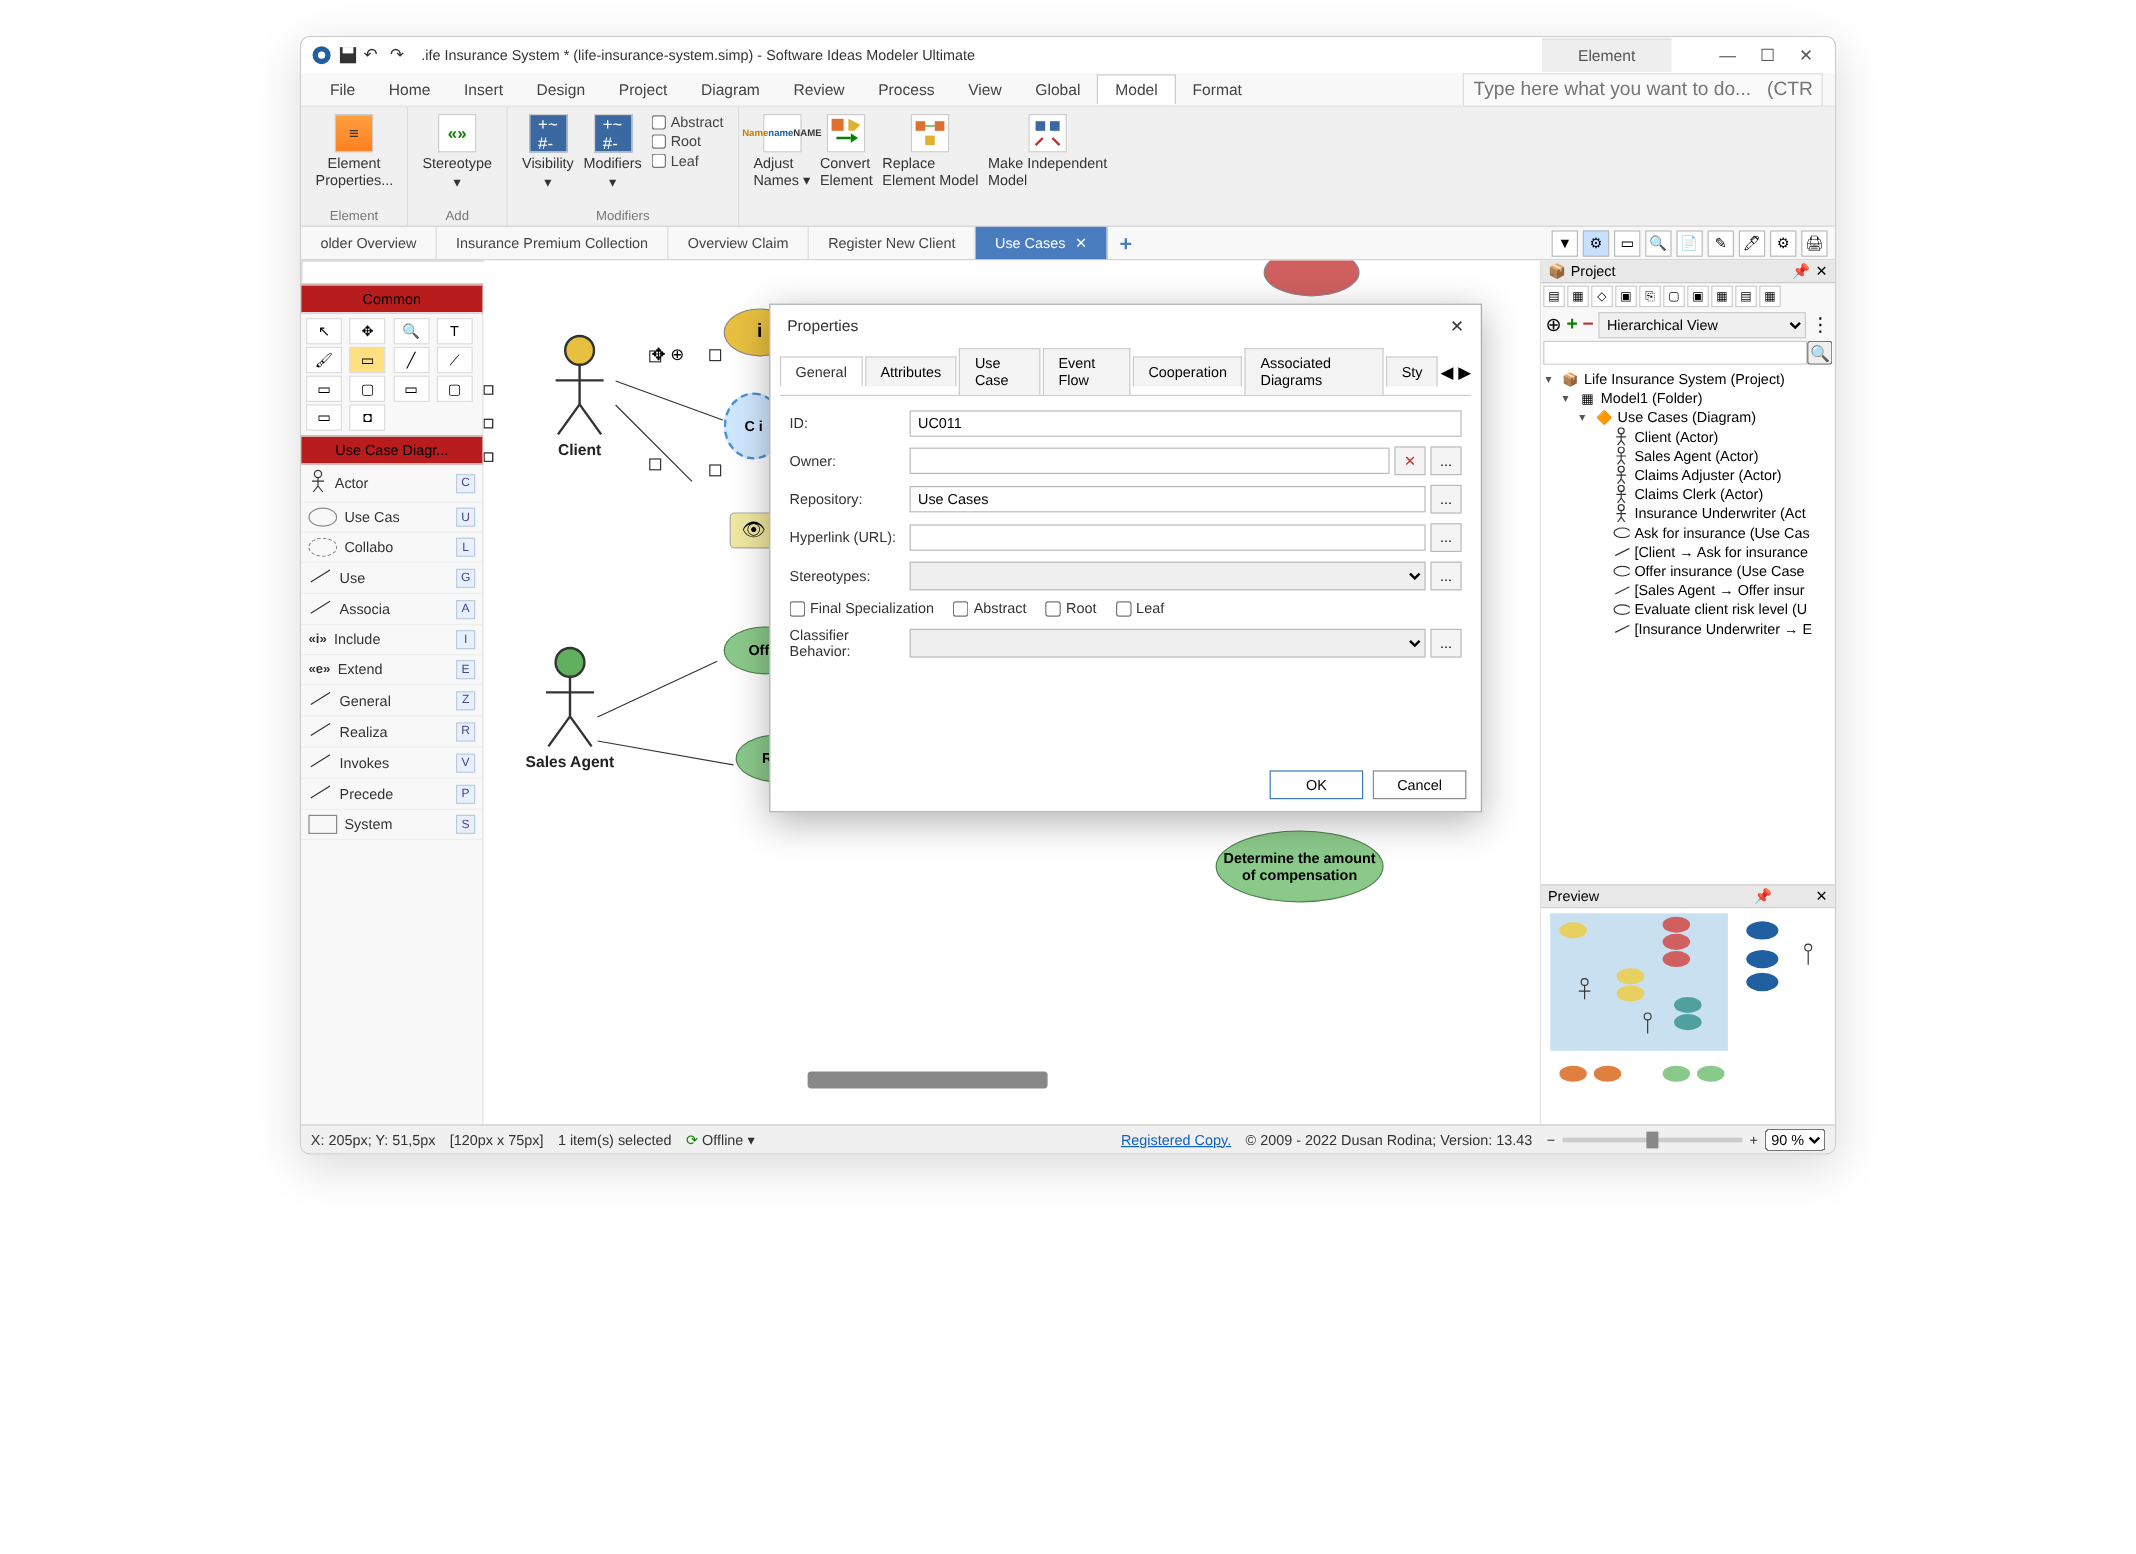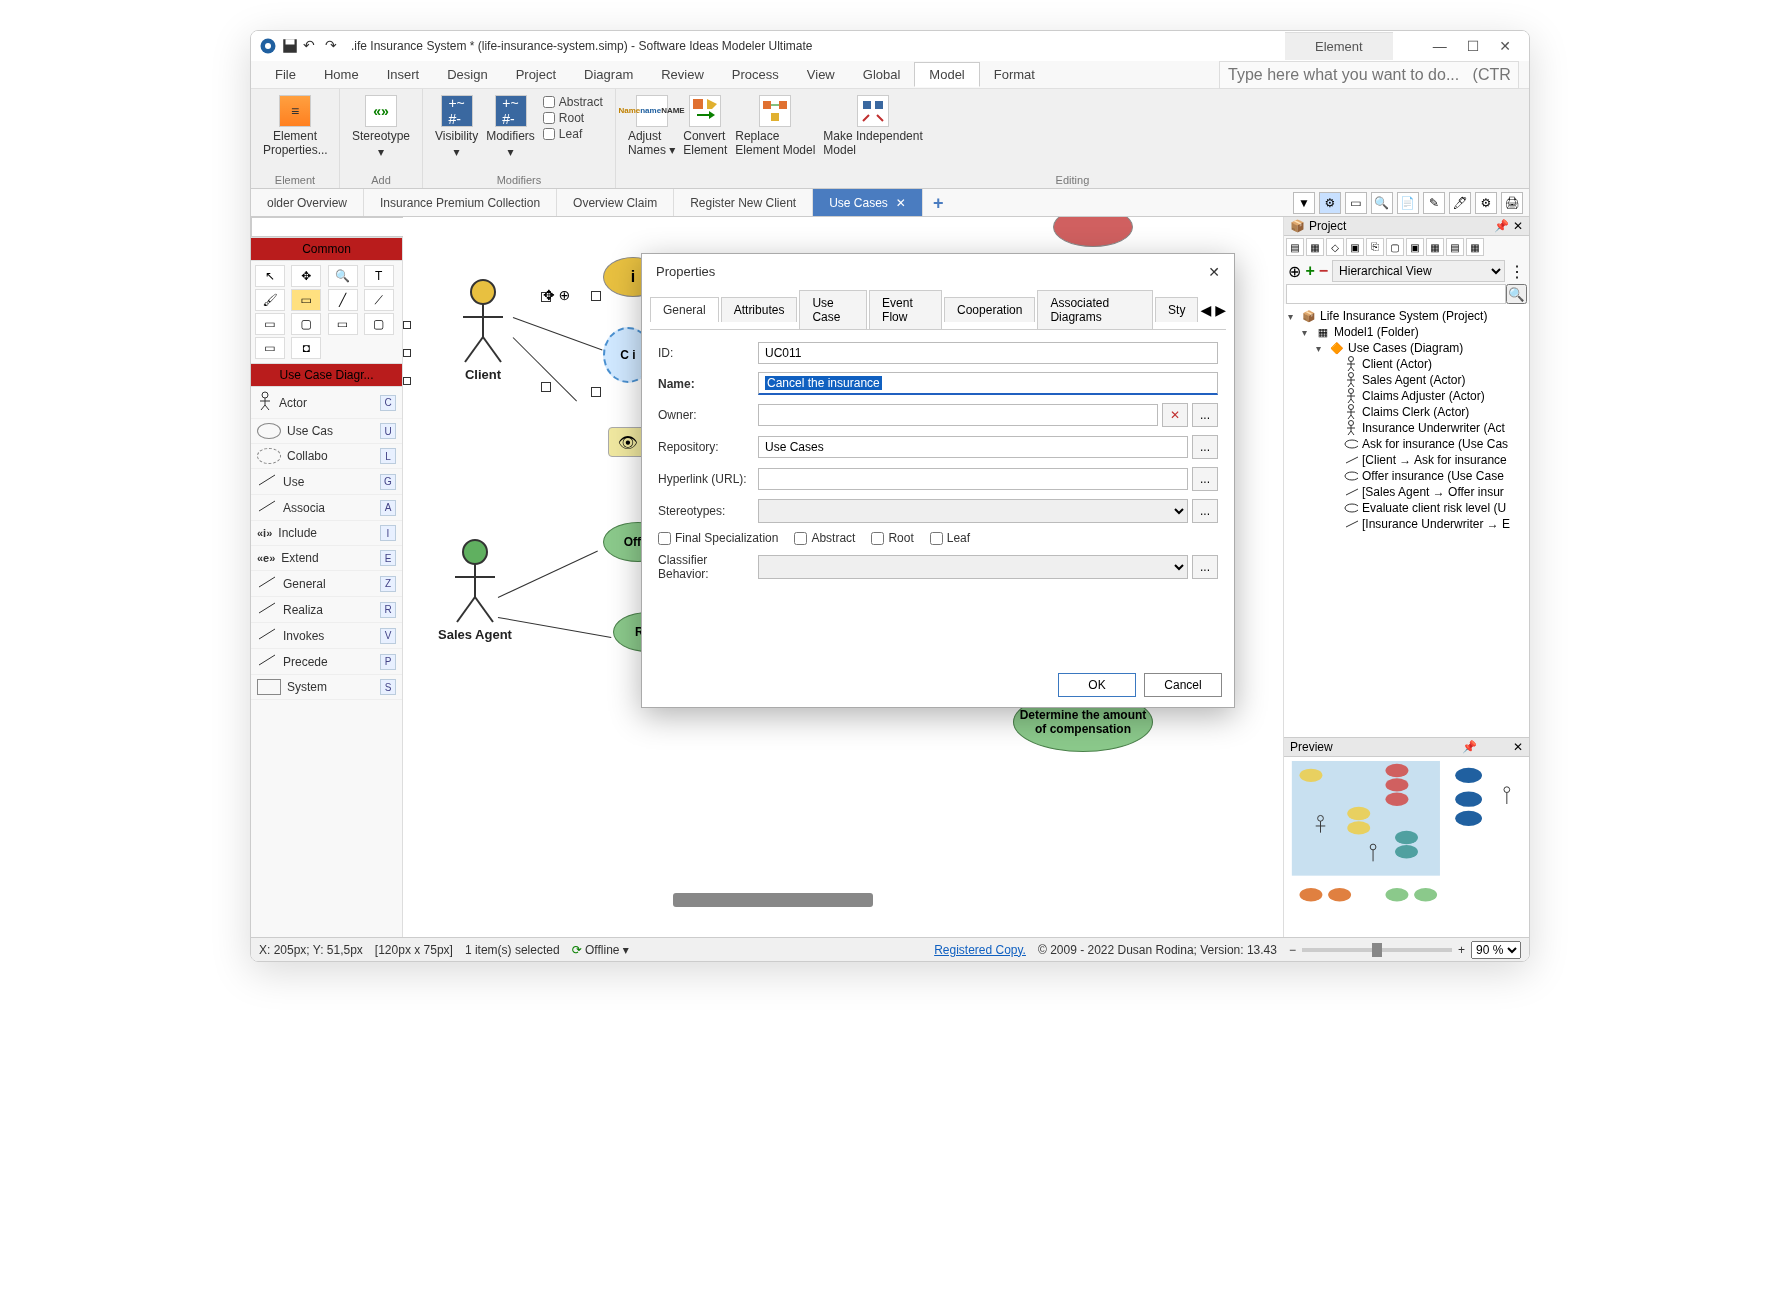--- a/index.html
+++ b/index.html
@@ -245,21 +245,20 @@
           <div class="icon-box">
             <svg width="28" height="28" viewBox="0 0 28 28">
               <rect x="4" y="4" width="8" height="8" fill="#3a68a0"></rect>
               <rect x="16" y="4" width="8" height="8" fill="#3a68a0"></rect>
               <path d="M10 18 L4 24 M18 18 L24 24" stroke="#c03030" stroke-width="2"></path>
             </svg>
           </div>
           <span>Make Independent<br>Model</span>
         </div>
     </div>
-    <div class="ribbon-group-label">Editing</div>
   </div>
 </div>
 
 <div class="doc-tabs" id="doc-tabs-container">
   <div class="doc-tab">older Overview</div>
     <div class="doc-tab">Insurance Premium Collection</div>
     <div class="doc-tab">Overview Claim</div>
     <div class="doc-tab">Register New Client</div>
     <div class="doc-tab active">Use Cases<span class="close-x">✕</span></div>
     <div class="plus-tab" id="plus-tab">+</div>
@@ -681,24 +680,20 @@
         <span>◀</span>
         <span>▶</span>
       </div>
   </div>
   <div class="dialog-body">
     <div class="form-row">
         <label>ID:</label>
         <input type="text" value="UC011" style="">
       </div>
     <div class="form-row">
-        <label class="bold">Name:</label>
-        <div style="flex:1;border:1px solid #bbb;border-bottom:2px solid #2060c0;padding:3px 6px;font-size:12px"><span class="sel-text">Cancel the insurance</span></div>
-      </div>
-    <div class="form-row">
         <label>Owner:</label>
         <input type="text" style="">
         <button class="side-btn" style="color:#c03030">✕</button>
         <button class="side-btn">...</button>
       </div>
     <div class="form-row">
         <label>Repository:</label>
         <input type="text" value="Use Cases" style="">
         <button class="side-btn">...</button>
       </div>

